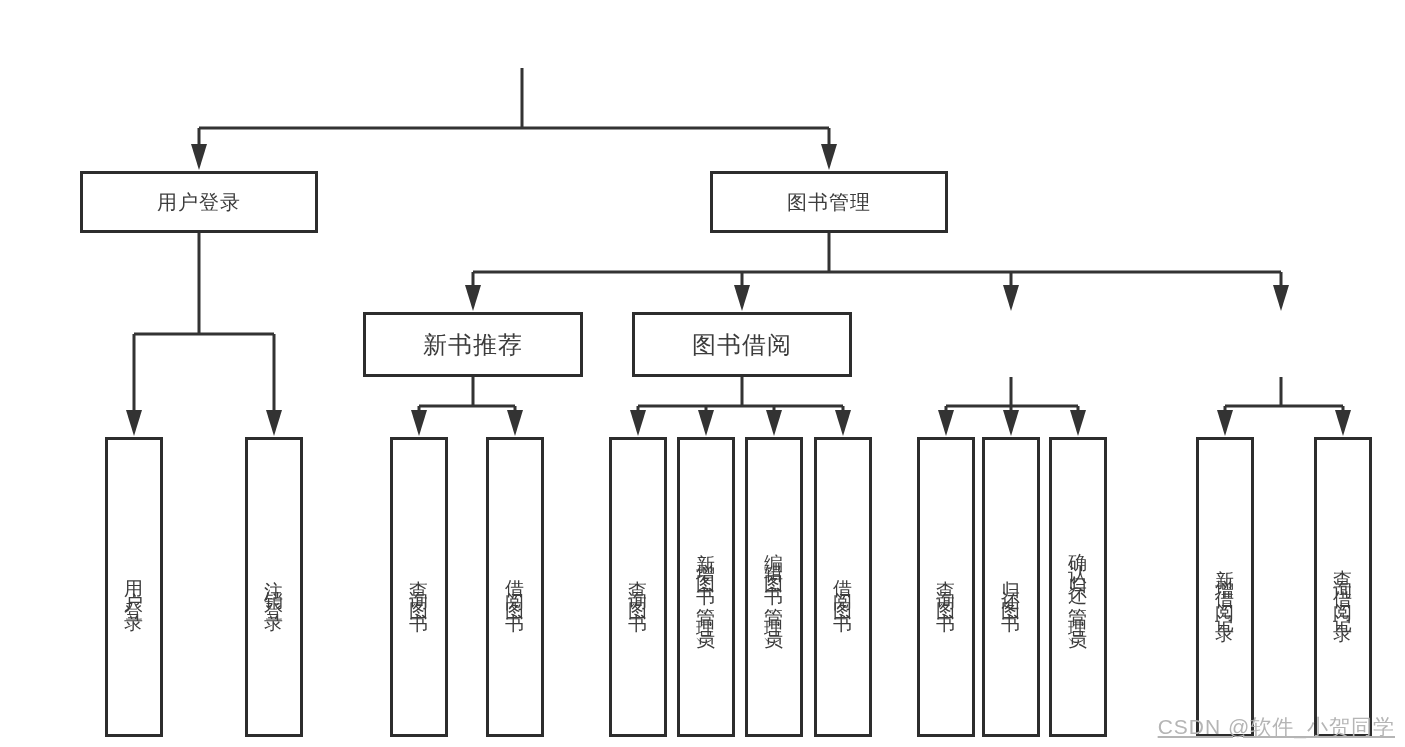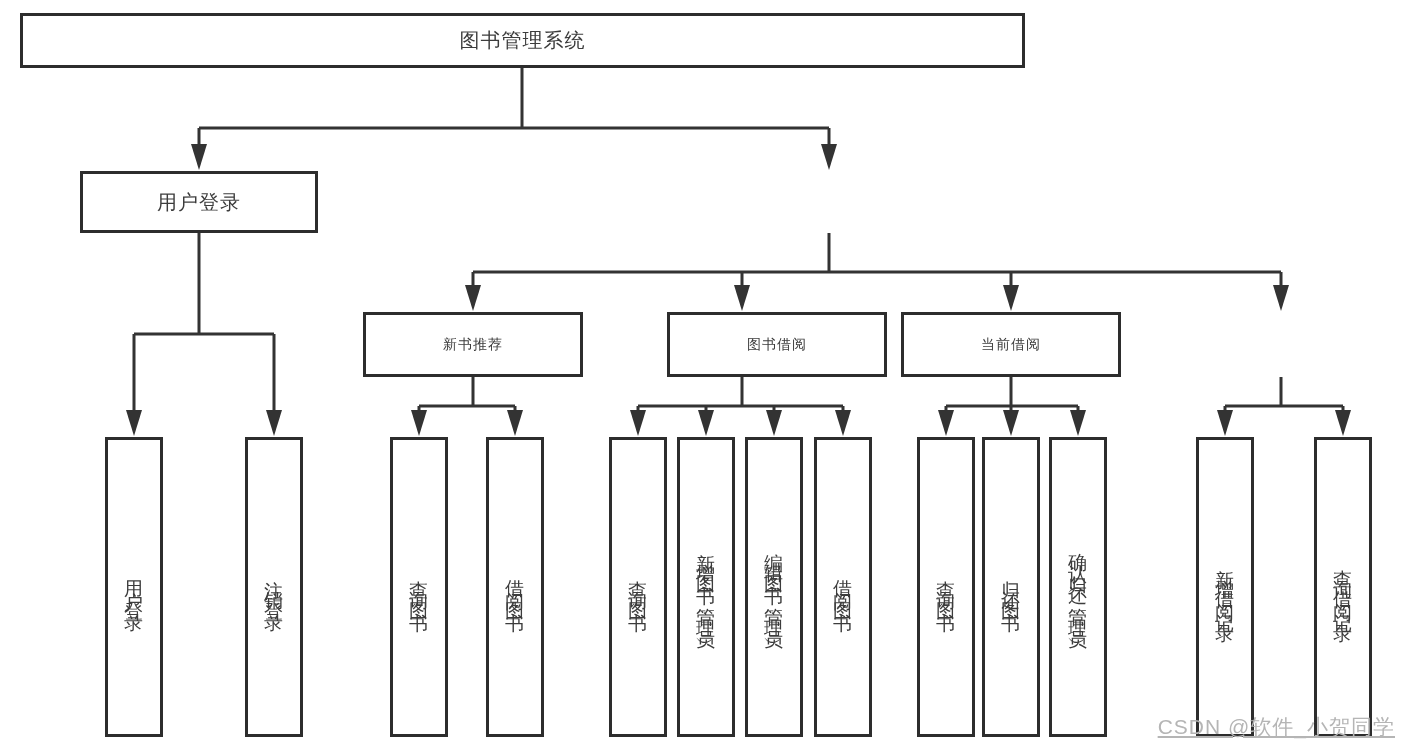--- a/index.html
+++ b/index.html
@@ -30,21 +30,21 @@
     display: flex;
     align-items: center;
     justify-content: center;
     color: #3c3c3c;
     font-size: 20px;
     letter-spacing: 1px;
     white-space: nowrap;
   }
   .root-box   { left: 20px;  top: 13px;  width: 1005px; height: 55px; }
   .l2-box     { top: 171px;  height: 62px; width: 238px; }
-  .l3-box     { top: 312px;  height: 65px; width: 220px; font-size: 14px; }
+  .l3-box     { top: 312px;  height: 65px; width: 220px; font-size: 24px; }
   .leaf-box   { top: 437px;  height: 300px; width: 58px; }
   .leaf-box .vtext {
     writing-mode: vertical-rl;
     font-size: 19px;
     letter-spacing: 11px;
     line-height: 1;
     color: #3c3c3c;
   }
   .watermark {
     position: absolute;
@@ -86,27 +86,26 @@
       <polygon points="766,410 782,410 774,436"></polygon>
       <polygon points="835,410 851,410 843,436"></polygon>
       <polygon points="938,410 954,410 946,436"></polygon>
       <polygon points="1003,410 1019,410 1011,436"></polygon>
       <polygon points="1070,410 1086,410 1078,436"></polygon>
       <polygon points="1217,410 1233,410 1225,436"></polygon>
       <polygon points="1335,410 1351,410 1343,436"></polygon>
     </g>
   </svg>
 
-  <div class="node root-box">图书管理系统</div>
 
   <div class="node l2-box" style="left:80px">用户登录</div>
+  <div class="node l2-box" style="left:710px">图书管理</div>
 
   <div class="node l3-box" style="left:363px">新书推荐</div>
-  <div class="node l3-box" style="left:667px">图书借阅</div>
-  <div class="node l3-box" style="left:901px">当前借阅</div>
+  <div class="node l3-box" style="left:632px">图书借阅</div>
 
   <div class="node leaf-box" style="left:105px">
     <span class="vtext">用户登录</span>
   </div>
   <div class="node leaf-box" style="left:245px">
     <span class="vtext">注销登录</span>
   </div>
 
   <div class="node leaf-box" style="left:390px">
     <span class="vtext">查询图书</span>

